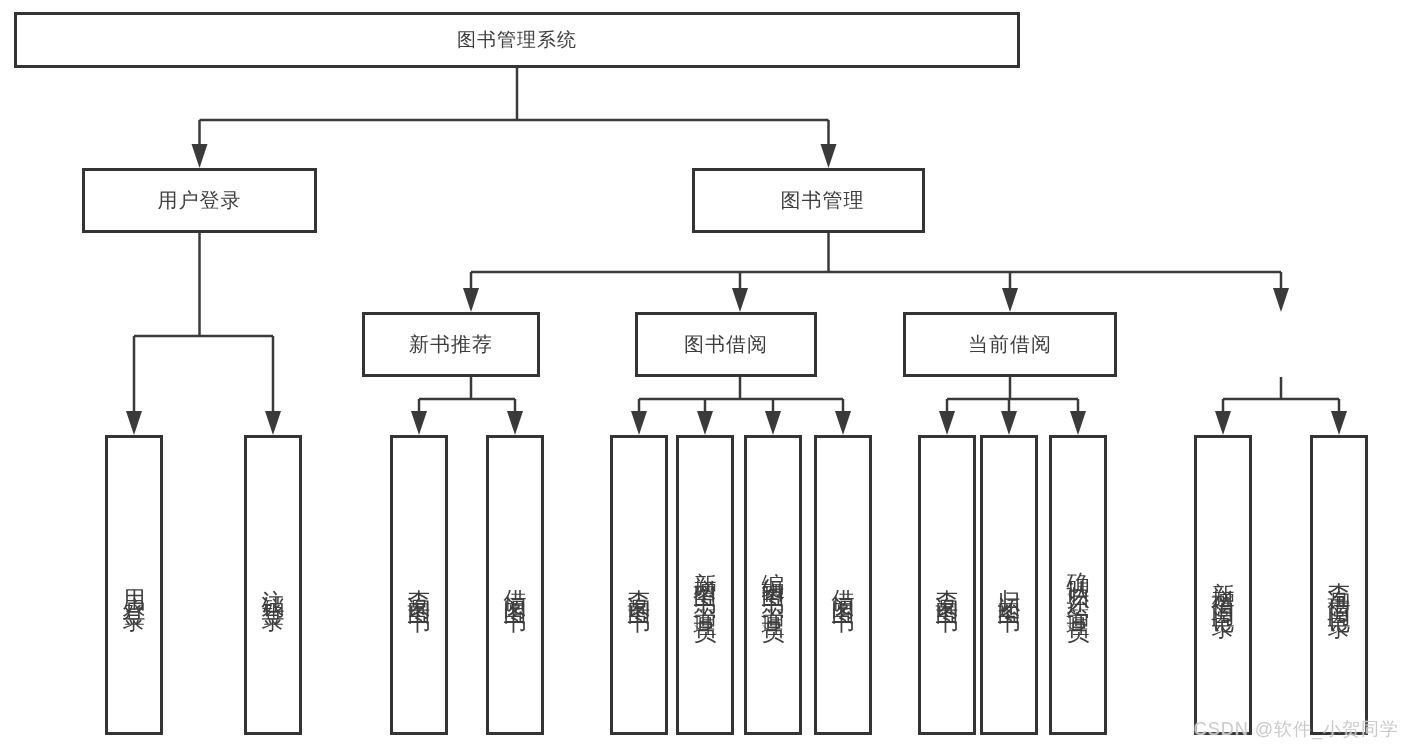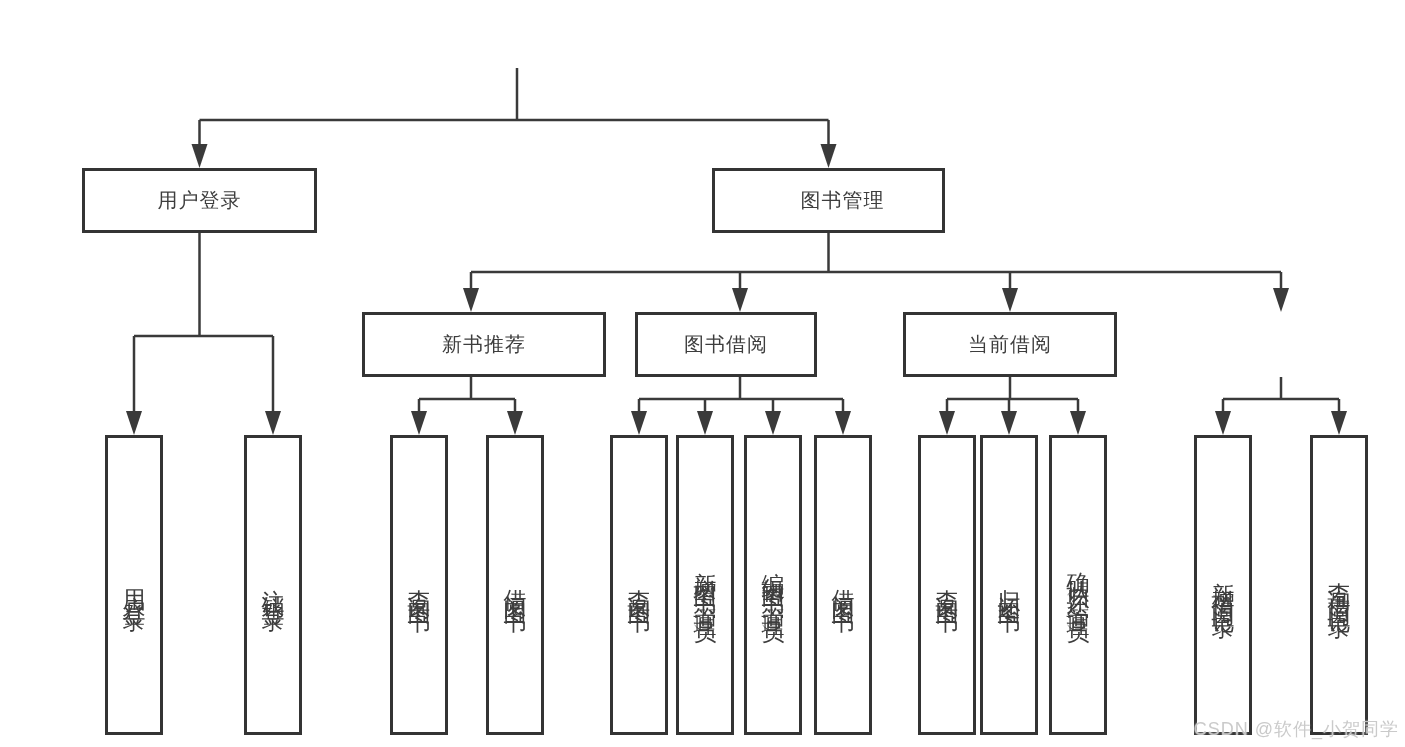--- a/index.html
+++ b/index.html
@@ -107,29 +107,32 @@
       <line x1="1078" y1="399" x2="1078" y2="415" stroke="#3a3a3a" stroke-width="2.5"></line>
       <polygon points="1070,411 1086,411 1078,435" fill="#3a3a3a"></polygon>
       <line x1="1281" y1="377" x2="1281" y2="399" stroke="#3a3a3a" stroke-width="2.5"></line>
       <line x1="1223" y1="399" x2="1339" y2="399" stroke="#3a3a3a" stroke-width="2.5"></line>
       <line x1="1223" y1="399" x2="1223" y2="415" stroke="#3a3a3a" stroke-width="2.5"></line>
       <polygon points="1215,411 1231,411 1223,435" fill="#3a3a3a"></polygon>
       <line x1="1339" y1="399" x2="1339" y2="415" stroke="#3a3a3a" stroke-width="2.5"></line>
       <polygon points="1331,411 1347,411 1339,435" fill="#3a3a3a"></polygon>
     </svg>
 
+  <div class="node node-root" style="left:14px; top:12px; width:1006px; height:56px;">
+    <span>图书管理系统</span>
+  </div>
 
   <div class="node node-mid" style="left:82px; top:168px; width:235px; height:65px;">
     <span>用户登录</span>
   </div>
-  <div class="node node-mid" style="left:712px; top:168px; width:233px; height:65px;padding-left:28px;">
+  <div class="node node-mid" style="left:692px; top:168px; width:233px; height:65px;padding-left:28px;">
     <span>图书管理</span>
   </div>
 
-  <div class="node node-mid" style="left:362px; top:312px; width:244px; height:65px;">
+  <div class="node node-mid" style="left:362px; top:312px; width:178px; height:65px;">
     <span>新书推荐</span>
   </div>
   <div class="node node-mid" style="left:635px; top:312px; width:182px; height:65px;">
     <span>图书借阅</span>
   </div>
   <div class="node node-mid" style="left:903px; top:312px; width:214px; height:65px;">
     <span>当前借阅</span>
   </div>
 
   <div class="node leaf" style="left:105px; top:435px; width:58px; height:300px;">

